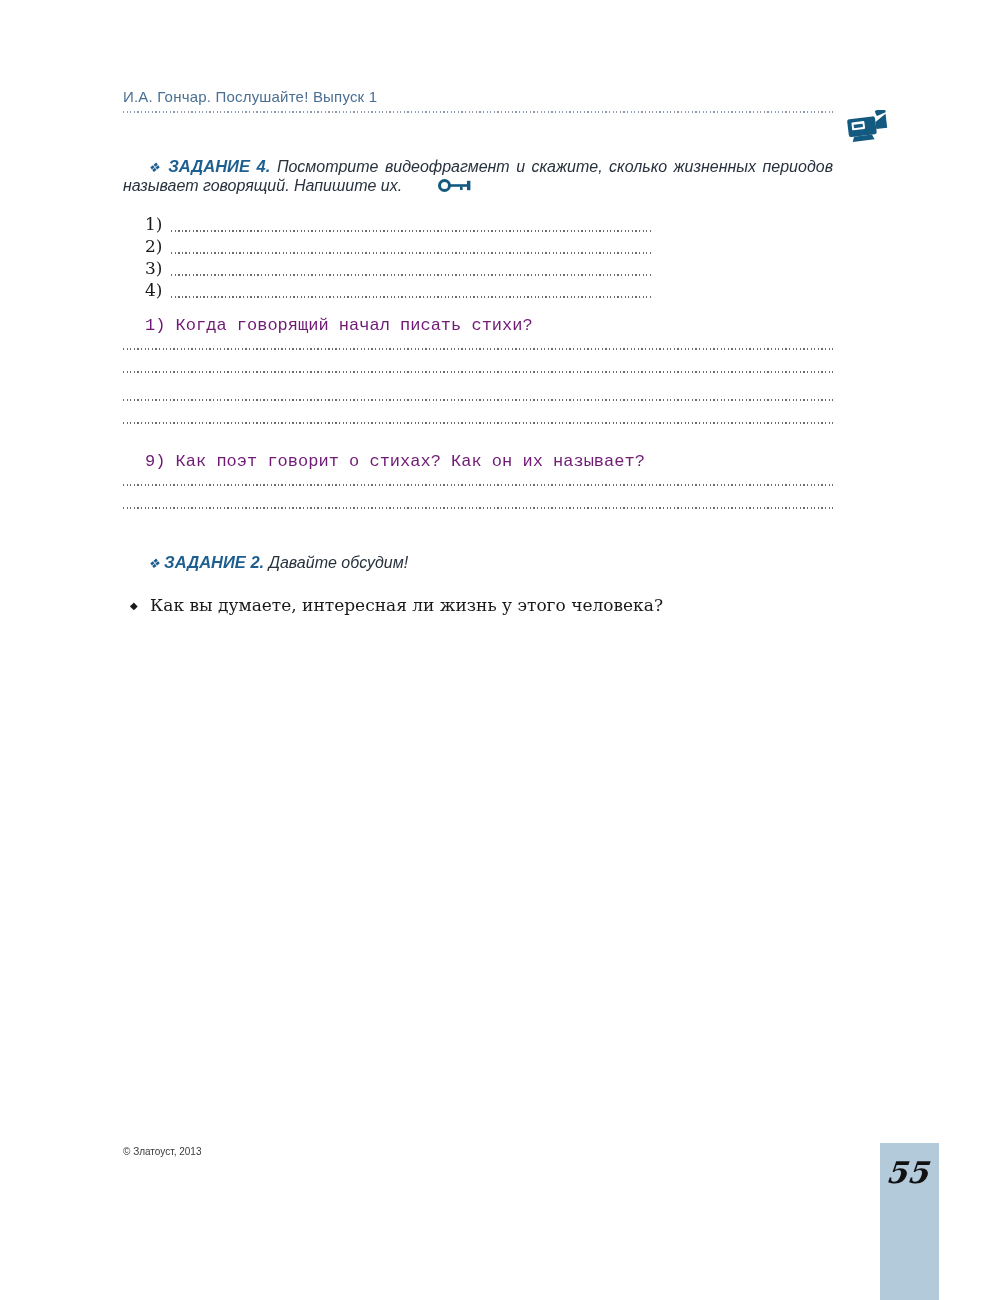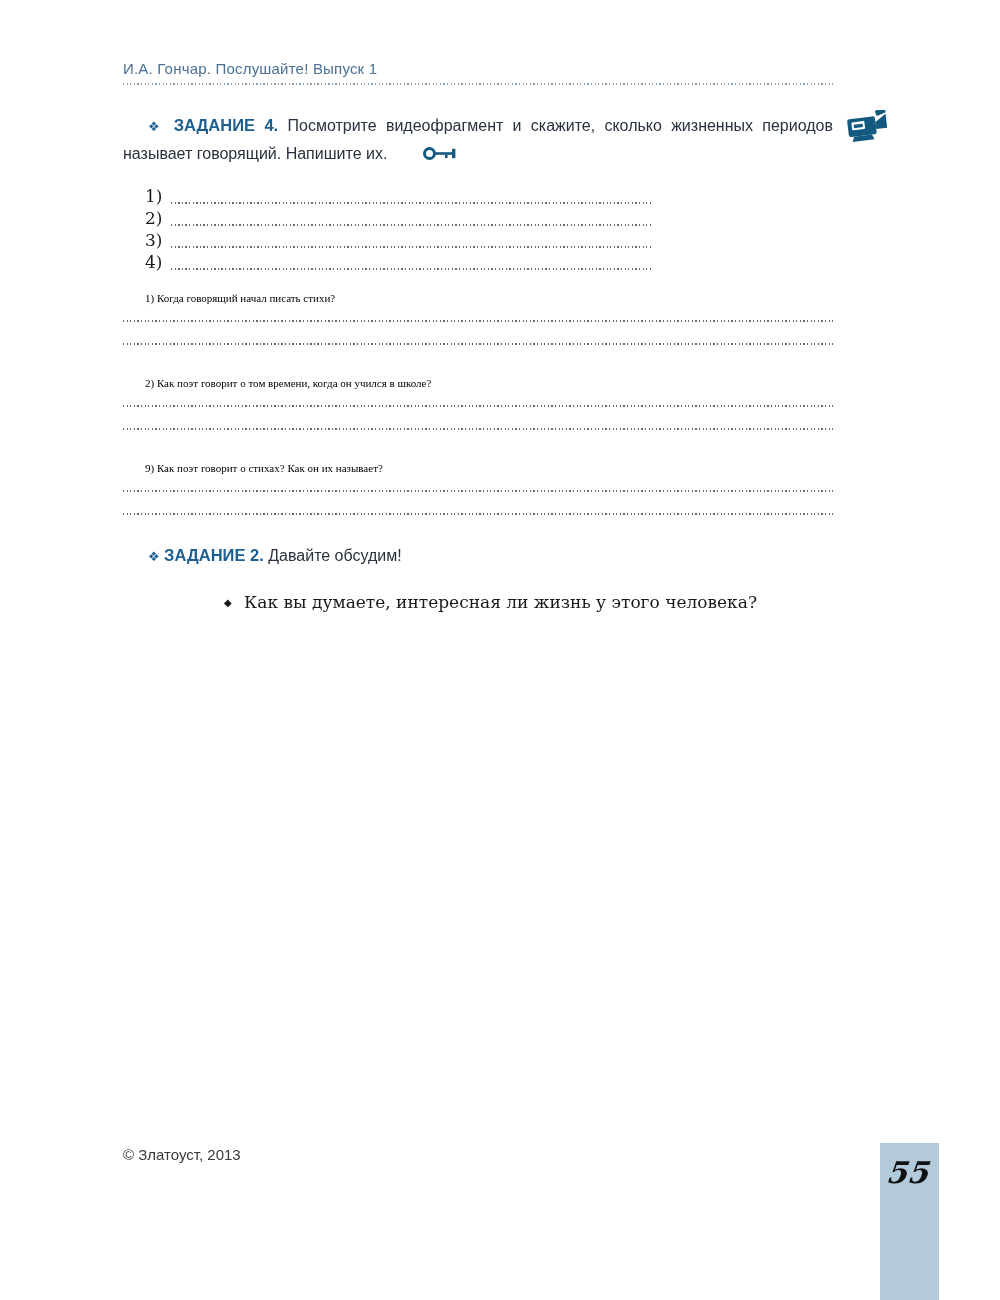--- a/index.html
+++ b/index.html
@@ -4,31 +4,31 @@
 <style>
   * { margin:0; padding:0; box-sizing:border-box; }
   body { background:#ffffff; }
   .page {
     position:relative; width:1000px; height:1300px; background:#ffffff;
     font-family:"Liberation Sans", sans-serif; overflow:hidden;
   }
   .content { margin-left:123px; width:710px; }
 
   
-  .header { padding-top:60px; }
+  .header { padding-top:88px; }
   .header-title { font-size:15px; color:#4a6f93; letter-spacing:0.2px; }
   .header-rule {
     margin-top:6px; height:2px;
     background-image:repeating-linear-gradient(to right,#8a9dae 0,#8a9dae 1.3px,transparent 1.3px,transparent 3.6px);
   }
 
   
   .task-para {
-    margin-top:27px; font-size:16px; line-height:27px; color:#28323e;
-    text-align:justify; text-indent:25px;
+    margin-top:44px; font-size:16px; line-height:18px; color:#28323e;
+    text-align:justify; text-indent:25px;font-style:italic;
   }
   .task-marker { color:#1d5f90; font-size:13px; }
   .task-label { color:#1d5f90; font-weight:bold; font-size:16.5px; }
   .para-row { position:relative; }
 
   
   .camera-icon { position:absolute; left:845px; top:110px; }
 
   
   .key-icon { display:inline-block; vertical-align:-3px; margin-left:6px; }
@@ -39,39 +39,39 @@
   .blank-num { font-family:"DejaVu Serif", serif; font-size:17px; color:#191919; width:26px; flex:0 0 auto; }
   .blank-dots {
     flex:1 1 auto; height:2px; align-self:flex-end; margin-bottom:4px;
     background-image:repeating-linear-gradient(to right,#6b6b6b 0,#6b6b6b 1.3px,transparent 1.3px,transparent 3.6px);
   }
 
   
   .qa-list { margin-top:12px; }
   .qa-block { margin-bottom:26px; }
   .q-text {
-    font-family:Liberation Serif, serif; font-size:11px; line-height:24px;
-    color:#000000; margin-left:22px;
+    font-family:Liberation Mono, monospace; font-size:17px; line-height:24px;
+    color:#701a75; margin-left:22px;
   }
   .answer-line {
     height:2px;
     background-image:repeating-linear-gradient(to right,#6b6b6b 0,#6b6b6b 1.3px,transparent 1.3px,transparent 3.6px);
   }
   .answer-line.a1 { margin-top:10px; }
   .answer-line.a2 { margin-top:21px; }
 
   
-  .bullet-list { margin-top:20px; margin-left:25px; list-style:none;text-align:center; }
+  .bullet-list { margin-top:20px; margin-left:7px; list-style:none; }
   .bullet-item {
     font-family:"DejaVu Serif", serif; font-size:17px; line-height:24px; color:#191919;
   }
   .bullet-glyph { font-size:10px; color:#191919; vertical-align:2px; margin-right:7px; }
 
   
-  .footer-copyright { position:absolute; left:123px; top:1146px; font-size:15px; color:#3a3a3a; }
+  .footer-copyright { position:absolute; left:123px; top:1146px; font-size:10px; color:#3a3a3a; }
   .page-tab {
     position:absolute; left:880px; top:1143px; width:59px; height:157px;
     background:#b3cadb; text-align:center;
   }
   .page-number {
     display:inline-block; margin-top:12px;
     font-family:"DejaVu Serif", serif; font-style:italic; font-weight:bold;
     font-size:30px; color:#111; transform:skewX(-8deg);
   }
 </style>
@@ -139,21 +139,20 @@
 
     <section>
 
       <div class="qa-list">
         <div class="qa-block">
           <div class="q-text">1) Когда говорящий начал писать стихи?</div>
           <div class="answer-line a1"></div>
           <div class="answer-line a2"></div>
         </div>
         <div class="qa-block">
-          <div class="q-text">2) Как поэт говорит о том времени, когда он учился в школе?</div>
           <div class="answer-line a1"></div>
           <div class="answer-line a2"></div>
         </div>
         <div class="qa-block">
           <div class="q-text">9) Как поэт говорит о стихах? Как он их называет?</div>
           <div class="answer-line a1"></div>
           <div class="answer-line a2"></div>
         </div>
       </div>
     </section>

